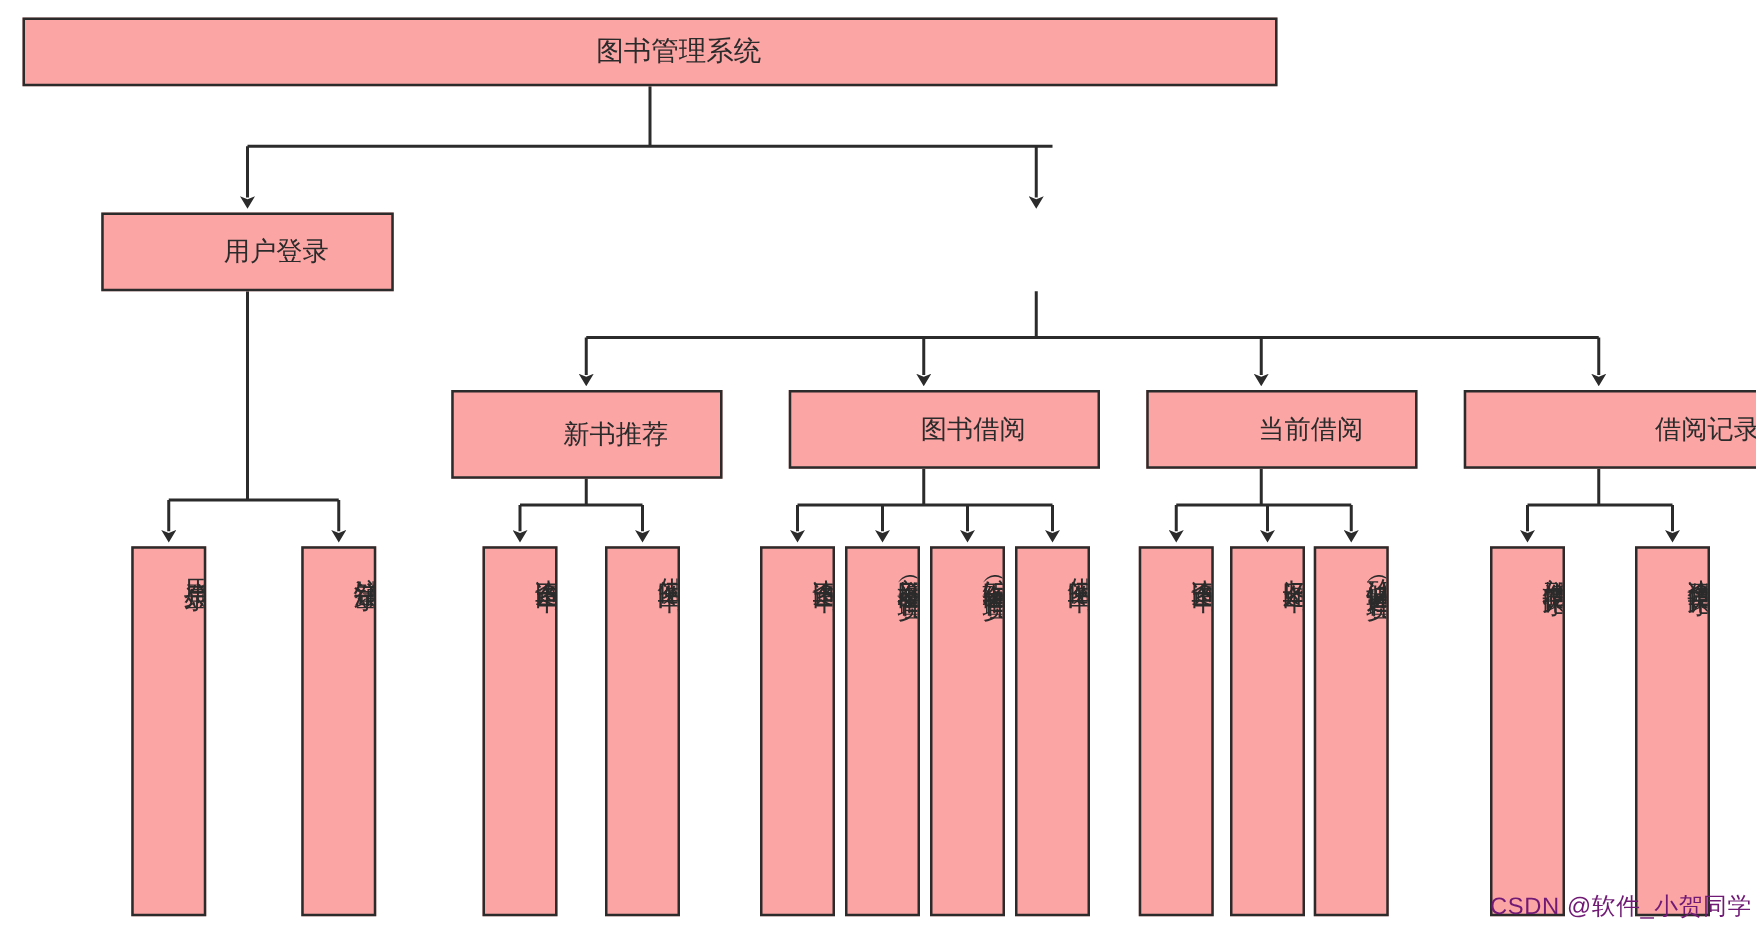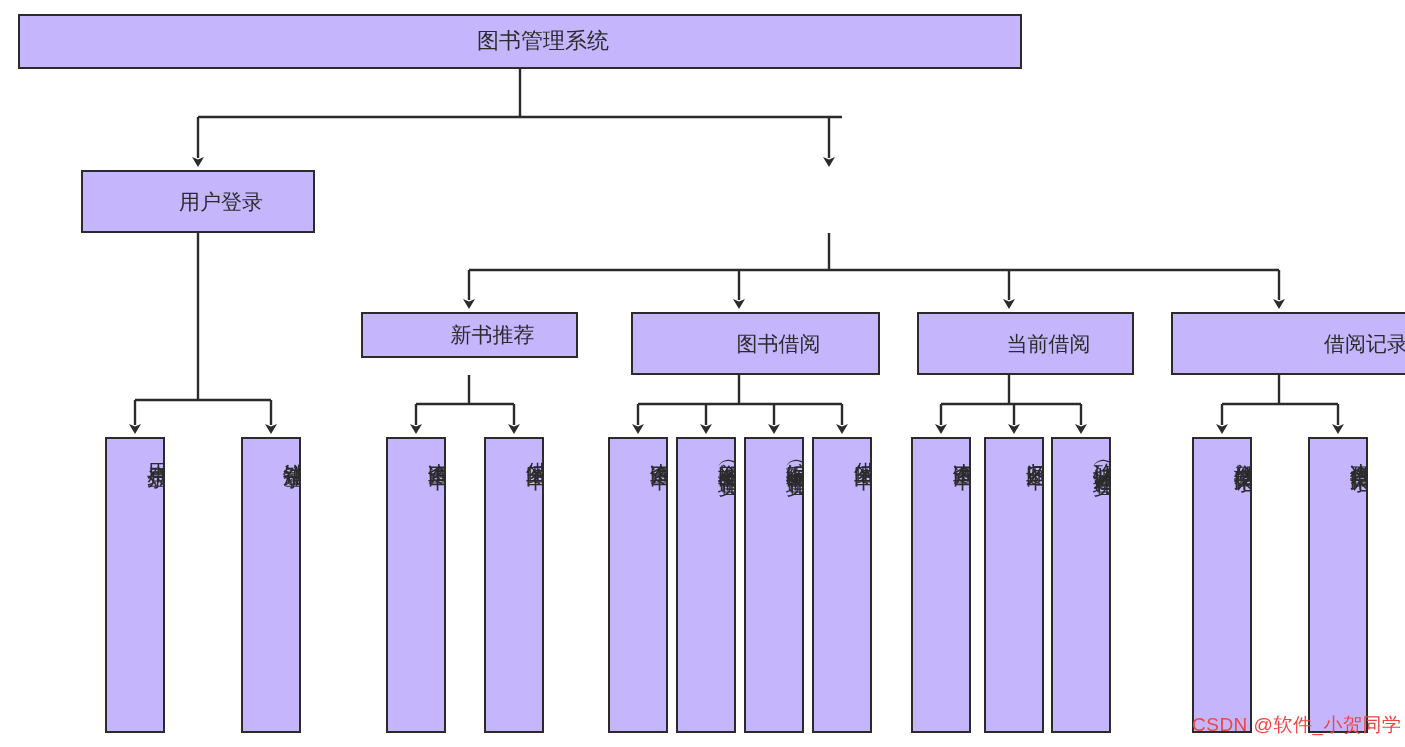--- a/index.html
+++ b/index.html
@@ -23,21 +23,21 @@
     position: absolute;
     left: 0;
     top: 0;
     width: 1405px;
     height: 747px;
     pointer-events: none;
   }
   .node {
     position: absolute;
     box-sizing: border-box;
-    background: #c4b5fd;
+    background: #fca5a5;
     border: 2px solid #2b2b2b;
     display: flex;
     align-items: center;
     justify-content: center;
     overflow: hidden;
     padding-left: 46px;
   }
   .node-label {
     color: #2b2b2b;
     text-align: center;
@@ -58,21 +58,21 @@
   .node.vertical .node-label {
     writing-mode: vertical-rl;
     text-orientation: upright;
     font-size: 22px;
     letter-spacing: 2px;
     line-height: 1;
     white-space: nowrap;
   }
   .watermark {
     position: absolute;
-    color: #ef4444;
+    color: #701a75;
     font-size: 19px;
     white-space: nowrap;
     letter-spacing: 0.5px;
   }
 </style>
 </head>
 <body>
 
 <div id="diagram-root">
 
@@ -127,21 +127,21 @@
   </svg>
 
   <div class="node root horizontal" style="left: 18px; top: 14px; width: 1004px; height: 55px;">
     <span class="node-label">图书管理系统</span>
   </div>
 
   <div class="node horizontal" style="left: 81px; top: 170px; width: 234px; height: 63px;">
     <span class="node-label">用户登录</span>
   </div>
 
-  <div class="node horizontal" style="left: 361px; top: 312px; width: 217px; height: 46px;">
+  <div class="node horizontal" style="left: 361px; top: 312px; width: 217px; height: 71px;">
     <span class="node-label">新书推荐</span>
   </div>
   <div class="node horizontal" style="left: 631px; top: 312px; width: 249px; height: 63px;">
     <span class="node-label">图书借阅</span>
   </div>
   <div class="node horizontal" style="left: 901px; top: 312px; width: 217px; height: 63px; margin-left: 16px;">
     <span class="node-label">当前借阅</span>
   </div>
   <div class="node horizontal" style="left: 1171px; top: 312px; width: 239px; height: 63px; justify-content: flex-end;">
     <span class="node-label">借阅记录</span>

